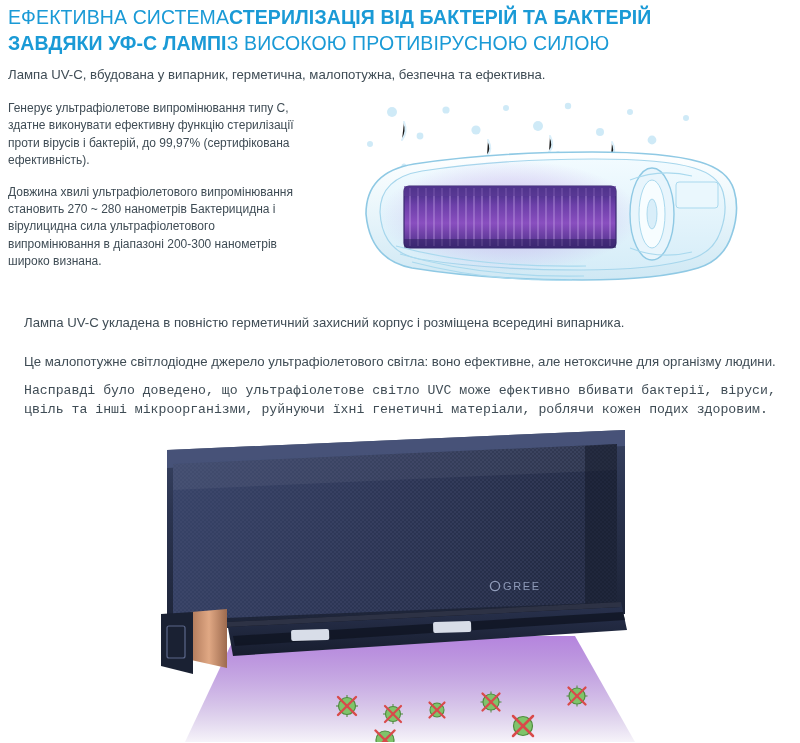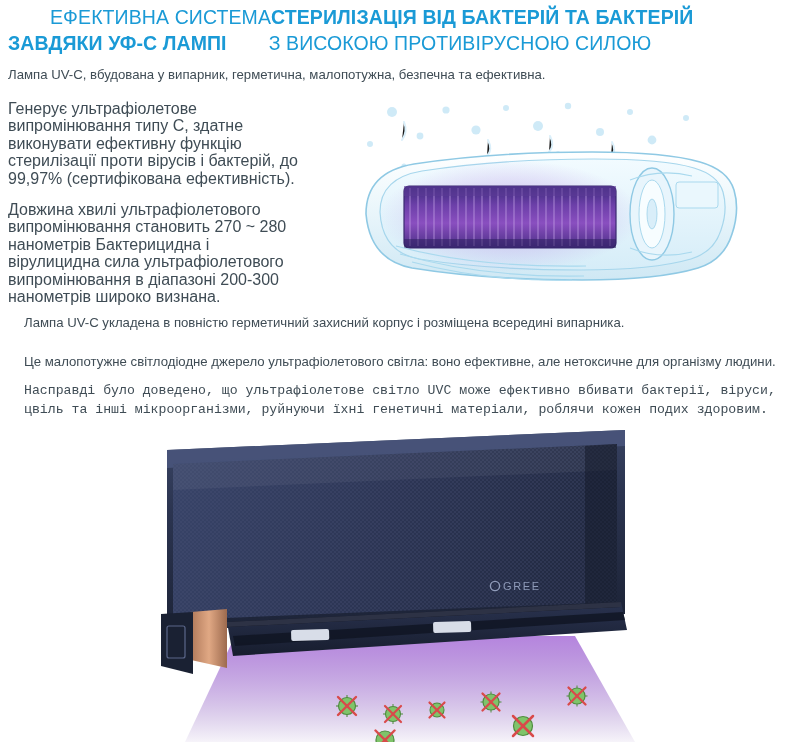--- a/index.html
+++ b/index.html
@@ -27,41 +27,41 @@
   .heading {
     position: absolute;
     left: 8px;
     top: 4px;
     width: 784px;
     font-size: 19.5px;
     line-height: 26px;
     color: #1a9ad6;
     letter-spacing: 0.1px;
   }
-  .heading .light { font-weight: 400; margin-left: 42px; }
+  .heading .light { font-weight: 400; }
   .heading .bold  { font-weight: 700; }
 
   
   .intro {
     position: absolute;
     left: 8px;
     top: 66px;
     width: 780px;
     font-size: 13.2px;
     line-height: 18px;
     color: #3f4c55;
   }
 
   
   .leftcol {
     position: absolute;
     left: 8px;
     top: 100px;
     width: 290px;
-    font-size: 16px;
+    font-size: 12px;
     line-height: 17.4px;
     color: #3f4c55;
   }
   .leftcol p { margin: 0 0 14px 0; }
   .leftcol p:last-child { margin-bottom: 8px; }
 
   
   .evap-wrap {
     position: absolute;
     left: 300px;

